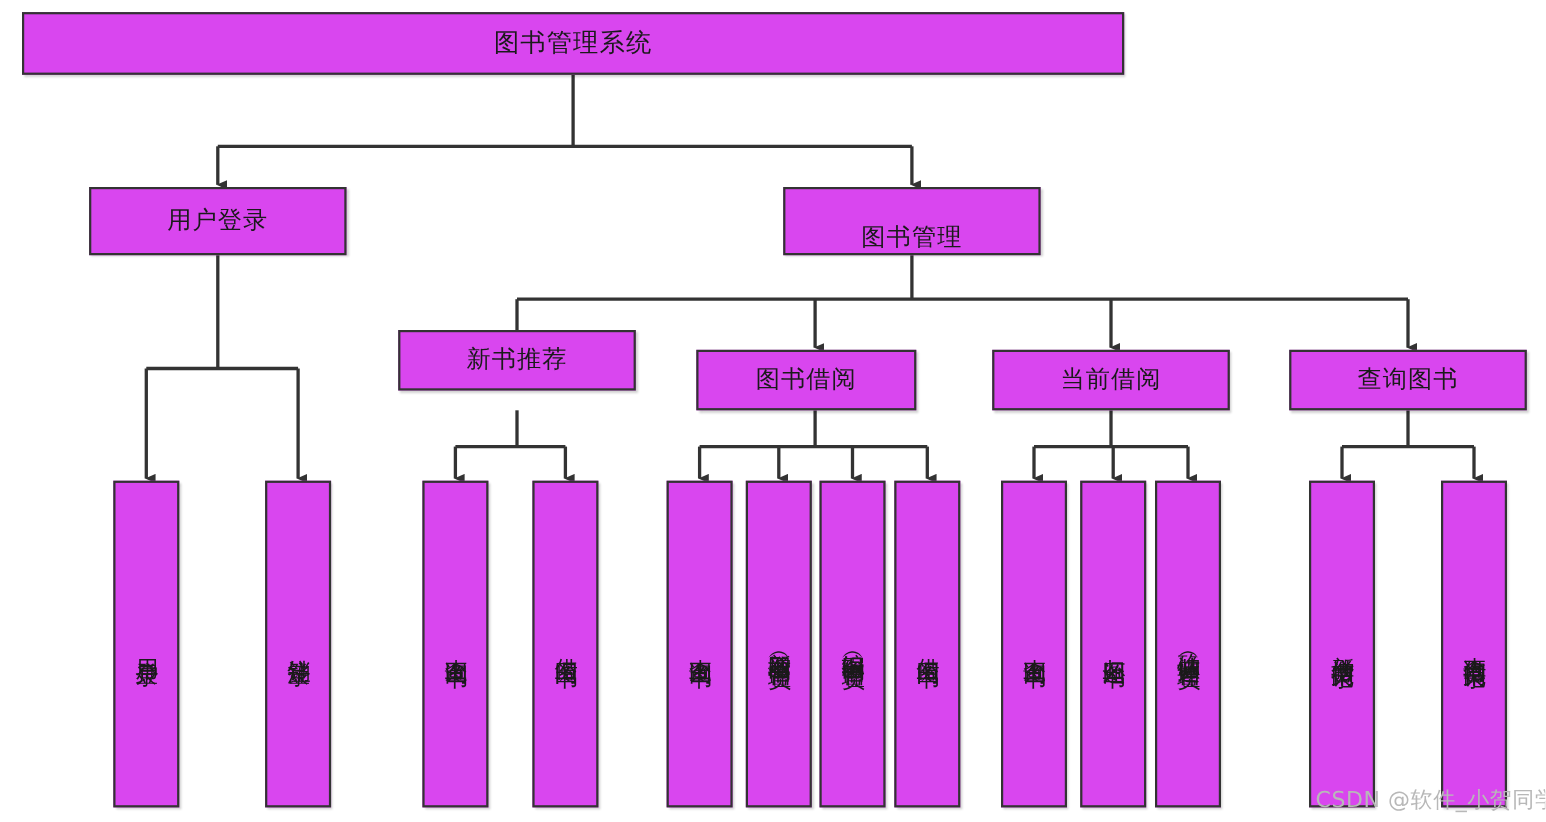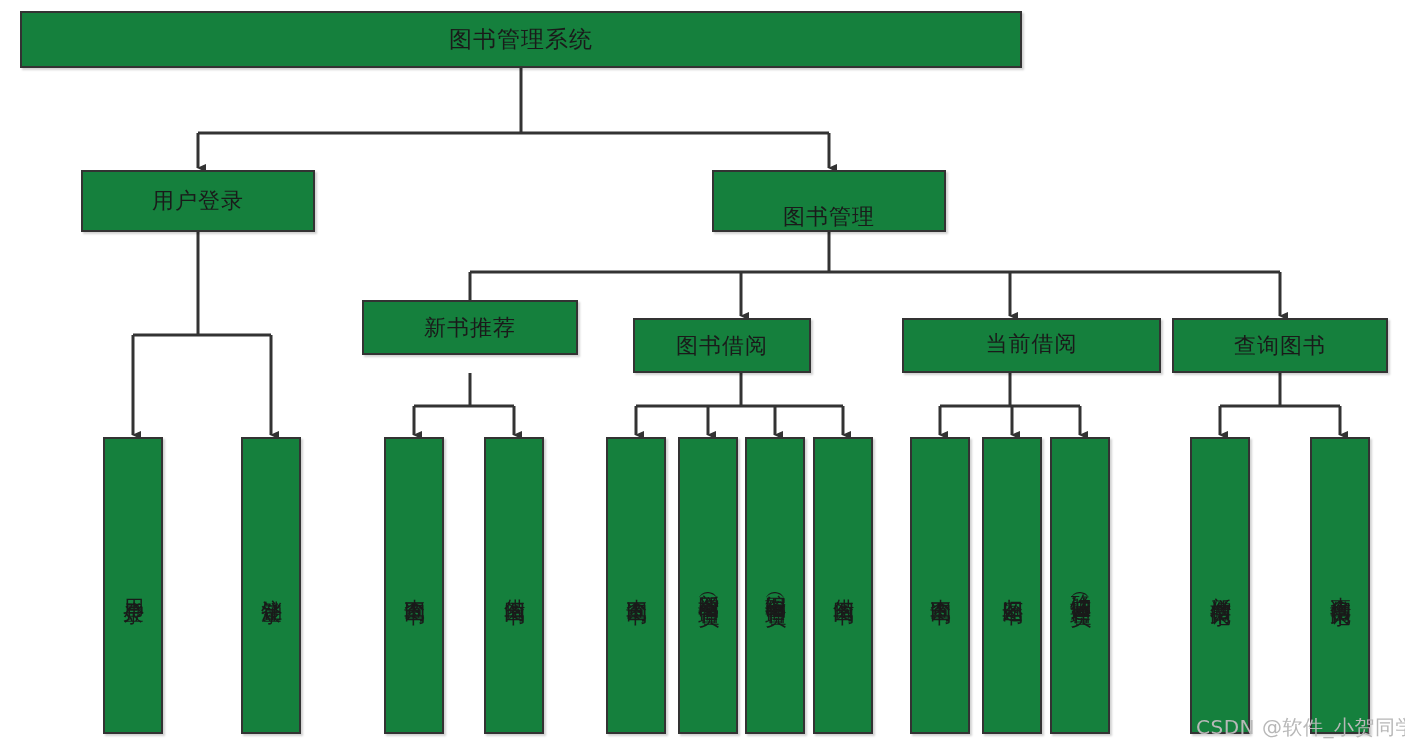--- a/index.html
+++ b/index.html
@@ -22,21 +22,21 @@
     position: absolute;
     left: 0;
     top: 0;
     width: 1405px;
     height: 747px;
   }
   .node {
     position: absolute;
     box-sizing: border-box;
     border: 2px solid #333333;
-    background: #15803d;
+    background: #d946ef;
     display: flex;
     align-items: center;
     justify-content: center;
     color: #1a1a1a;
     box-shadow: 2px 2px 2px rgba(0,0,0,0.18);
   }
   .node-label {
     display: block;
     text-align: center;
     line-height: 1.18;
@@ -125,24 +125,24 @@
   <div class="node horizontal" style="left: 81px; top: 170px; width: 234px; height: 62px;">
     <span class="node-label">用户登录</span>
   </div>
   <div class="node horizontal" style="left: 712px; top: 170px; width: 234px; height: 62px; align-items: flex-end;">
     <span class="node-label">图书管理</span>
   </div>
 
   <div class="node horizontal" style="left: 362px; top: 300px; width: 216px; height: 55px;">
     <span class="node-label">新书推荐</span>
   </div>
-  <div class="node horizontal" style="left: 633px; top: 318px; width: 178px; height: 55px;">
+  <div class="node horizontal" style="left: 633px; top: 318px; width: 200px; height: 55px;">
     <span class="node-label">图书借阅</span>
   </div>
-  <div class="node horizontal" style="left: 902px; top: 318px; width: 259px; height: 55px; font-family: Liberation Mono, monospace;">
+  <div class="node horizontal" style="left: 902px; top: 318px; width: 216px; height: 55px;">
     <span class="node-label">当前借阅</span>
   </div>
   <div class="node horizontal" style="left: 1172px; top: 318px; width: 216px; height: 55px;">
     <span class="node-label">查询图书</span>
   </div>
 
   <div class="node vertical" style="left: 103px; top: 437px; width: 60px; height: 297px;">
     <span class="node-label">用户登录</span>
   </div>
   <div class="node vertical" style="left: 241px; top: 437px; width: 60px; height: 297px;">

